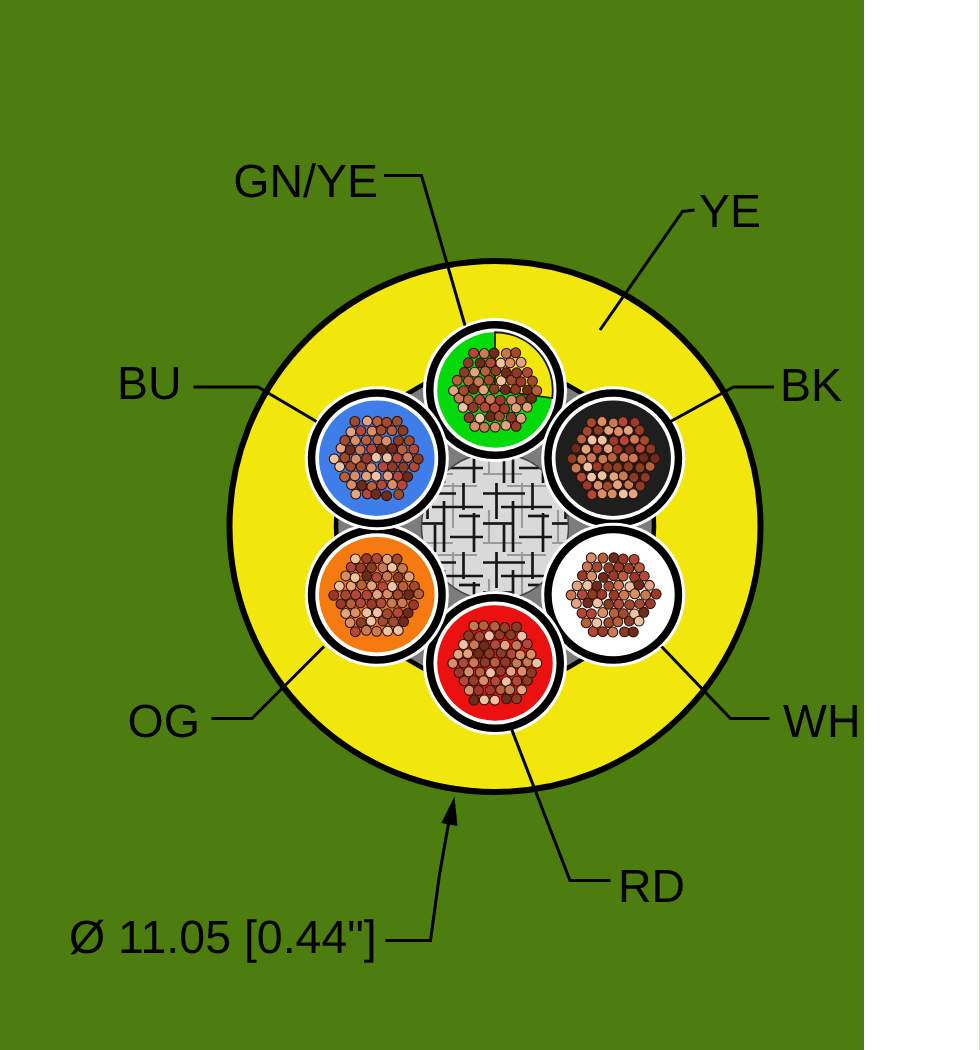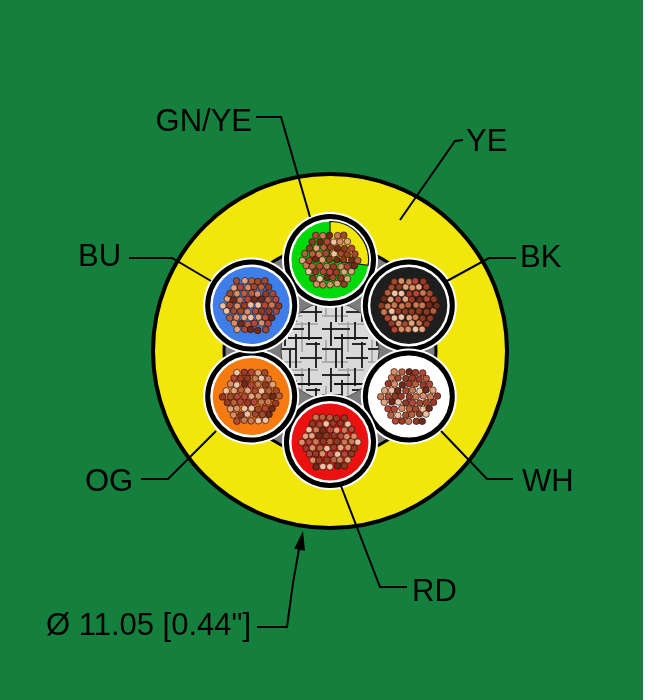--- a/index.html
+++ b/index.html
@@ -1,19 +1,19 @@
 <!DOCTYPE html>
 <html><head>
 <meta charset="utf-8">
 <style>
   html, body { margin: 0; padding: 0; background: #ffffff; }
   .stage {
     position: relative;
-    width: 643px; height: 700px;
-    background: #15803d;
+    width: 576px; height: 700px;
+    background: #4d7c0f;
     font-family: "Liberation Sans", sans-serif;
     overflow: hidden;
   }
   svg { display: block; }
   text.callout {
     font-family: "Liberation Sans", sans-serif;
     font-size: 31px;
     fill: #000000;
   }
   .leader { stroke: #000; stroke-width: 2; fill: none; }

